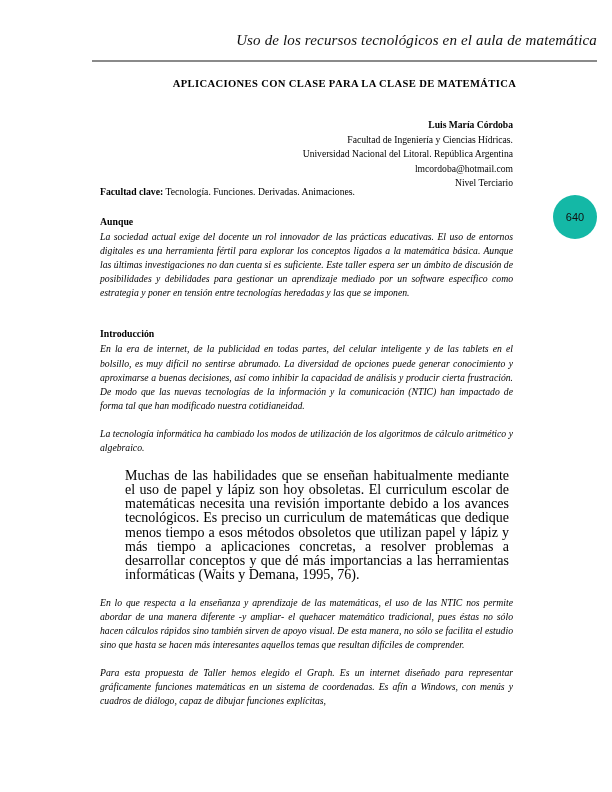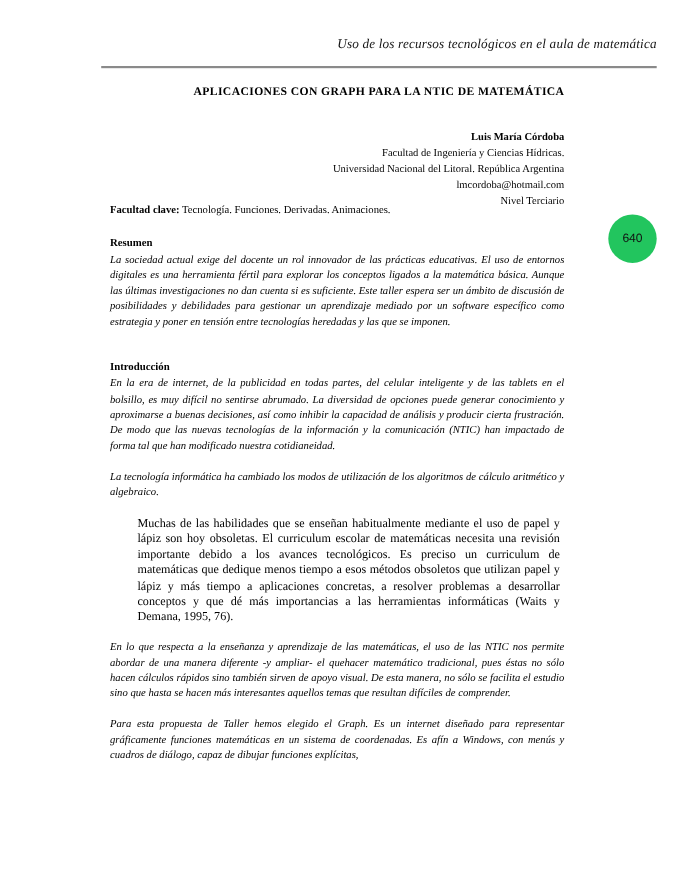--- a/index.html
+++ b/index.html
@@ -23,21 +23,21 @@
   }
 
   
   .running-head {
     position: absolute;
     left: 92px;
     top: 34px;
     width: 505px;
     text-align: right;
     font-style: italic;
-    font-size: 12px;
+    font-size: 15px;
     line-height: 12px;
     letter-spacing: 0.15px;
     color: #111111;
   }
   .head-rule {
     position: absolute;
     left: 92px;
     top: 60px;
     width: 505px;
     height: 2px;
@@ -72,21 +72,21 @@
   }
 
   
   .page-bubble {
     position: absolute;
     left: 553px;
     top: 195px;
     width: 44px;
     height: 44px;
     border-radius: 50%;
-    background: #22c55e;
+    background: #14b8a6;
     color: #111111;
     font-family: "Liberation Sans", "DejaVu Sans", sans-serif;
     font-size: 11px;
     display: flex;
     align-items: center;
     justify-content: center;
   }
 
   
   .body-col {
@@ -116,54 +116,54 @@
     text-align: justify;
     margin: 0 0 14px 0;
     hyphens: none;
     font-style: italic;
   }
   p.para.tight { margin-bottom: 0; }
 
   .gap-sm { height: 13px; }
 
   .quote {
-    font-size: 11px;
+    font-size: 14px;
     line-height: 14.1px;
     text-align: justify;
     margin: 0 0 14px 0;
     padding-left: 25px;
     padding-right: 4px;
   }
 </style>
 </head>
 <body>
 
 <div class="page">
 
   <div class="running-head">Uso de los recursos tecnológicos en el aula de matemática</div>
 
   <div class="head-rule"></div>
 
-  <h1 class="doc-title">APLICACIONES CON GRAPH PARA LA NTIC DE MATEMÁTICA</h1>
+  <h1 class="doc-title">APLICACIONES CON CLASE PARA LA CLASE DE MATEMÁTICA</h1>
 
   <div class="author-block">
     <div class="author-name">Luis María Córdoba</div>
     <div>Facultad de Ingeniería y Ciencias Hídricas.</div>
     <div>Universidad Nacional del Litoral. República Argentina</div>
     <div>lmcordoba@hotmail.com</div>
     <div>Nivel Terciario</div>
   </div>
 
   <div class="page-bubble">640</div>
 
   <div class="body-col">
 
     <div class="kw"><b>Facultad clave:</b><span> Tecnología. Funciones. Derivadas. Animaciones.</span></div>
 
-    <h2 class="sec">Resumen</h2>
+    <h2 class="sec">Aunque</h2>
     <p class="para">La sociedad actual exige del docente un rol innovador de las prácticas educativas. El uso de entornos digitales es una herramienta fértil para explorar los conceptos ligados a la matemática básica. Aunque las últimas investigaciones no dan cuenta si es suficiente. Este taller espera ser un ámbito de discusión de posibilidades y debilidades para gestionar un aprendizaje mediado por un software específico como estrategia y poner en tensión entre tecnologías heredadas y las que se imponen.</p>
 
     <div class="gap-sm"></div>
 
     <h2 class="sec">Introducción</h2>
     <p class="para">En la era de internet, de la publicidad en todas partes, del celular inteligente y de las tablets en el bolsillo, es muy difícil no sentirse abrumado. La diversidad de opciones puede generar conocimiento y aproximarse a buenas decisiones, así como inhibir la capacidad de análisis y producir cierta frustración. De modo que las nuevas tecnologías de la información y la comunicación (NTIC) han impactado de forma tal que han modificado nuestra cotidianeidad.</p>
     <p class="para">La tecnología informática ha cambiado los modos de utilización de los algoritmos de cálculo aritmético y algebraico.</p>
     <blockquote class="quote">Muchas de las habilidades que se enseñan habitualmente mediante el uso de papel y lápiz son hoy obsoletas. El curriculum escolar de matemáticas necesita una revisión importante debido a los avances tecnológicos. Es preciso un curriculum de matemáticas que dedique menos tiempo a esos métodos obsoletos que utilizan papel y lápiz y más tiempo a aplicaciones concretas, a resolver problemas a desarrollar conceptos y que dé más importancias a las herramientas informáticas (Waits y Demana, 1995, 76).</blockquote>
     <p class="para">En lo que respecta a la enseñanza y aprendizaje de las matemáticas, el uso de las NTIC nos permite abordar de una manera diferente -y ampliar- el quehacer matemático tradicional, pues éstas no sólo hacen cálculos rápidos sino también sirven de apoyo visual. De esta manera, no sólo se facilita el estudio sino que hasta se hacen más interesantes aquellos temas que resultan difíciles de comprender.</p>
     <p class="para tight">Para esta propuesta de Taller hemos elegido el Graph. Es un internet diseñado para representar gráficamente funciones matemáticas en un sistema de coordenadas. Es afín a Windows, con menús y cuadros de diálogo, capaz de dibujar funciones explícitas,</p>

